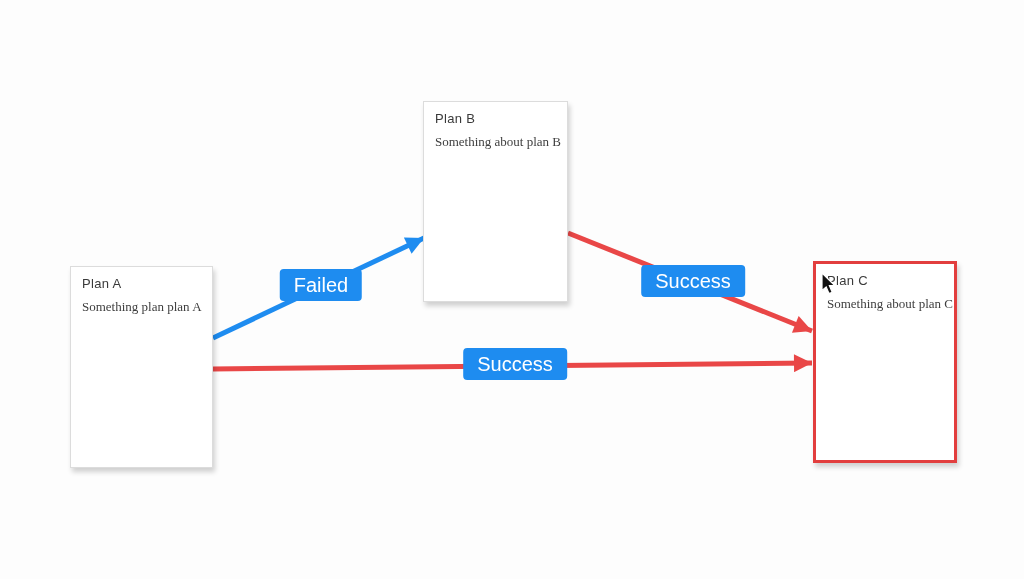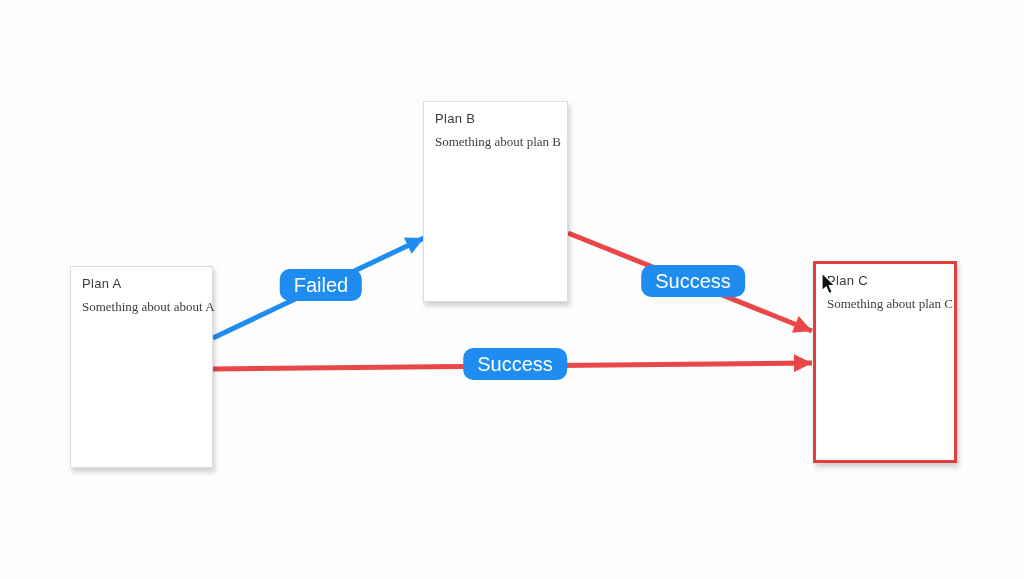--- a/index.html
+++ b/index.html
@@ -42,21 +42,21 @@
     white-space: nowrap;
   }
   .edge-label {
     position: absolute;
     transform: translate(-50%, -50%);
     color: #ffffff;
     font-family: "Liberation Sans", sans-serif;
     font-size: 20px;
     line-height: 26px;
     padding: 3px 14px;
-    border-radius: 10px;
+    border-radius: 4px;
     white-space: nowrap;
   }
   #cursor {
     position: absolute;
     pointer-events: none;
   }
 </style>
 </head>
 <body style="background: rgb(253, 253, 253);">
 
@@ -74,21 +74,21 @@
           <path d="M0,0 L10,5 L0,10 Z" fill="#e94747"></path>
         </marker>
       </defs>
       <line x1="213" y1="338" x2="424" y2="238" stroke="#1e8cf0" stroke-width="5" marker-end="url(#arrow-0)"></line>
       <line x1="568" y1="233" x2="812" y2="331" stroke="#e94747" stroke-width="5" marker-end="url(#arrow-1)"></line>
       <line x1="213" y1="369" x2="812" y2="363" stroke="#e94747" stroke-width="5" marker-end="url(#arrow-2)"></line>
     </svg>
 
   <div class="node" id="node-0" style="left: 70px; top: 266px; width: 143px; height: 202px; border: 1px solid rgb(220, 220, 220);">
     <div class="node-title">Plan A</div>
-    <div class="node-desc">Something about about A</div>
+    <div class="node-desc">Something plan plan A</div>
   </div>
 
   <div class="node" id="node-1" style="left: 423px; top: 101px; width: 145px; height: 201px; border: 1px solid rgb(220, 220, 220);">
     <div class="node-title">Plan B</div>
     <div class="node-desc">Something about plan B</div>
   </div>
 
   <div class="node" id="node-2" style="left: 813px; top: 261px; width: 144px; height: 202px; border: 3px solid rgb(226, 62, 62);">
     <div class="node-title">Plan C</div>
     <div class="node-desc">Something about plan C</div>

